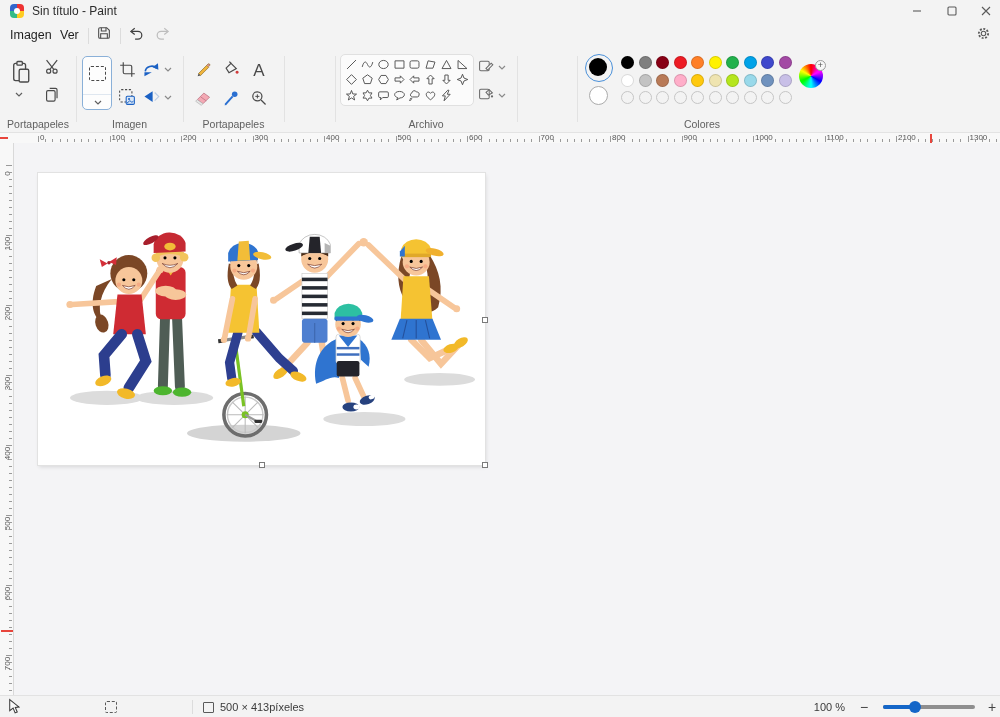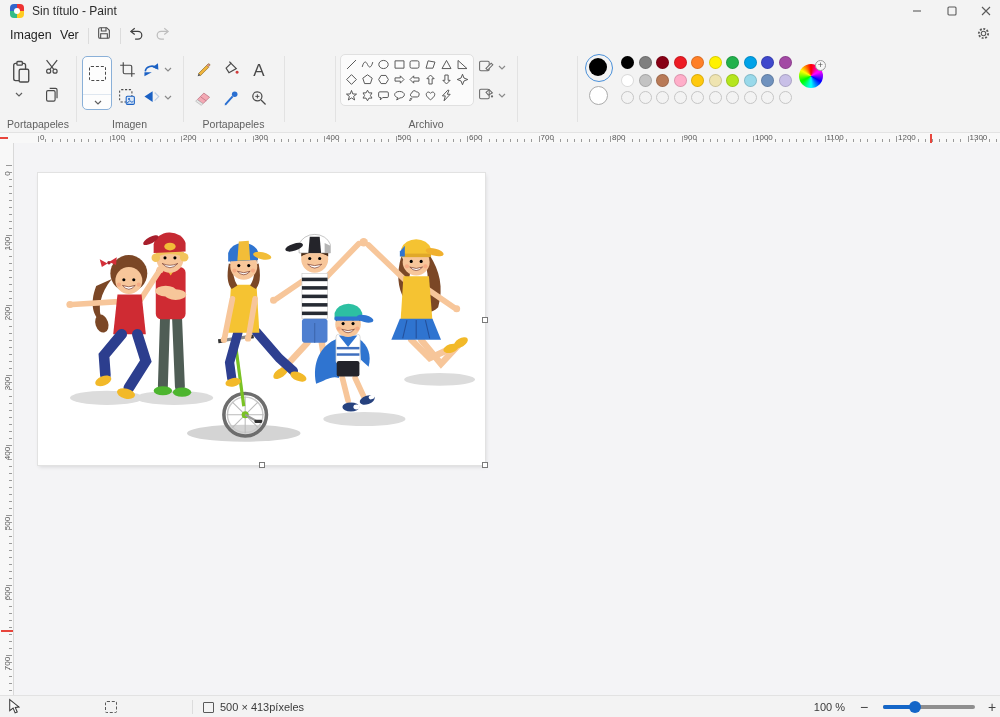--- a/index.html
+++ b/index.html
@@ -448,20 +448,21 @@
           <div class="sw empty" style="left: 70px; top: 35px;"></div>
           <div class="sw empty" style="left: 87.5px; top: 35px;"></div>
           <div class="sw empty" style="left: 105px; top: 35px;"></div>
           <div class="sw empty" style="left: 122.5px; top: 35px;"></div>
           <div class="sw empty" style="left: 140px; top: 35px;"></div>
           <div class="sw empty" style="left: 157.5px; top: 35px;"></div>
         </div>
       <div class="wheel">
         <div class="plus">+</div>
       </div>
+      <div class="glabel" style="right:10px">Colores</div>
     </div>
   </div>
 
   <div class="hruler">
     <div class="redstub"></div>
     <div class="redmark" style="left:930px"></div>
   <div class="tick" style="left: 38px; height: 6px;"></div>
       <div class="lab" style="left: 40px;">0</div>
       <div class="tick" style="left: 45.1px; height: 3px;"></div>
       <div class="tick" style="left: 52.3px; height: 3px;"></div>
@@ -587,21 +588,21 @@
       <div class="tick" style="left: 831.7px; height: 3px;"></div>
       <div class="tick" style="left: 838.8px; height: 3px;"></div>
       <div class="tick" style="left: 846px; height: 3px;"></div>
       <div class="tick" style="left: 853.1px; height: 3px;"></div>
       <div class="tick" style="left: 860.3px; height: 3px;"></div>
       <div class="tick" style="left: 867.4px; height: 3px;"></div>
       <div class="tick" style="left: 874.6px; height: 3px;"></div>
       <div class="tick" style="left: 881.7px; height: 3px;"></div>
       <div class="tick" style="left: 888.9px; height: 3px;"></div>
       <div class="tick" style="left: 896px; height: 6px;"></div>
-      <div class="lab" style="left: 898px;">1200</div>
+      <div class="lab" style="left: 898px;">2100</div>
       <div class="tick" style="left: 903.2px; height: 3px;"></div>
       <div class="tick" style="left: 910.3px; height: 3px;"></div>
       <div class="tick" style="left: 917.5px; height: 3px;"></div>
       <div class="tick" style="left: 924.6px; height: 3px;"></div>
       <div class="tick" style="left: 931.8px; height: 3px;"></div>
       <div class="tick" style="left: 938.9px; height: 3px;"></div>
       <div class="tick" style="left: 946.1px; height: 3px;"></div>
       <div class="tick" style="left: 953.2px; height: 3px;"></div>
       <div class="tick" style="left: 960.4px; height: 3px;"></div>
       <div class="tick" style="left: 967.5px; height: 6px;"></div>

